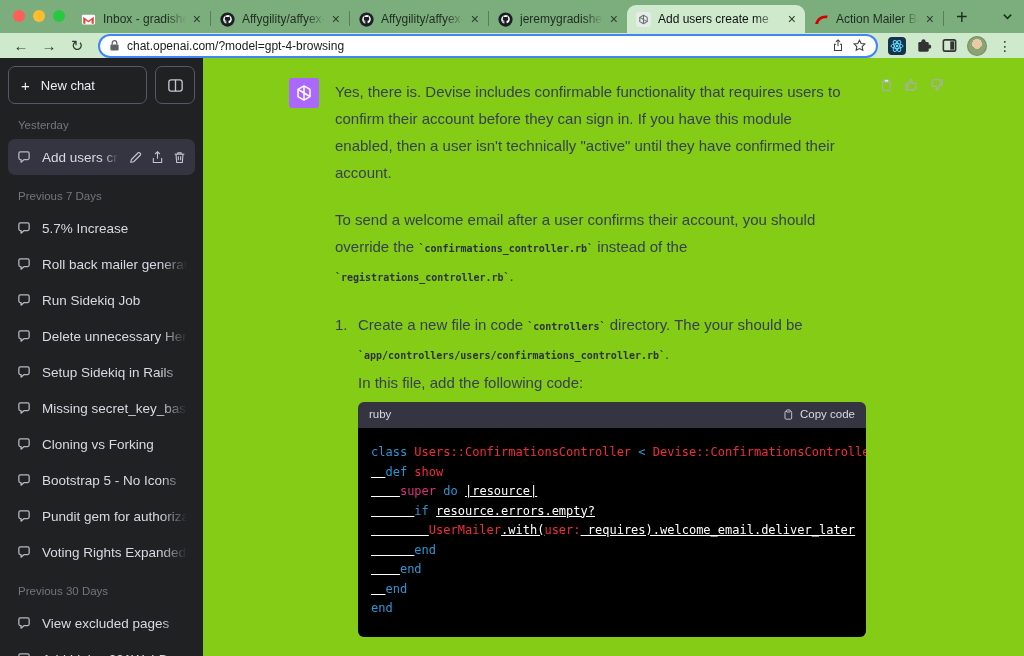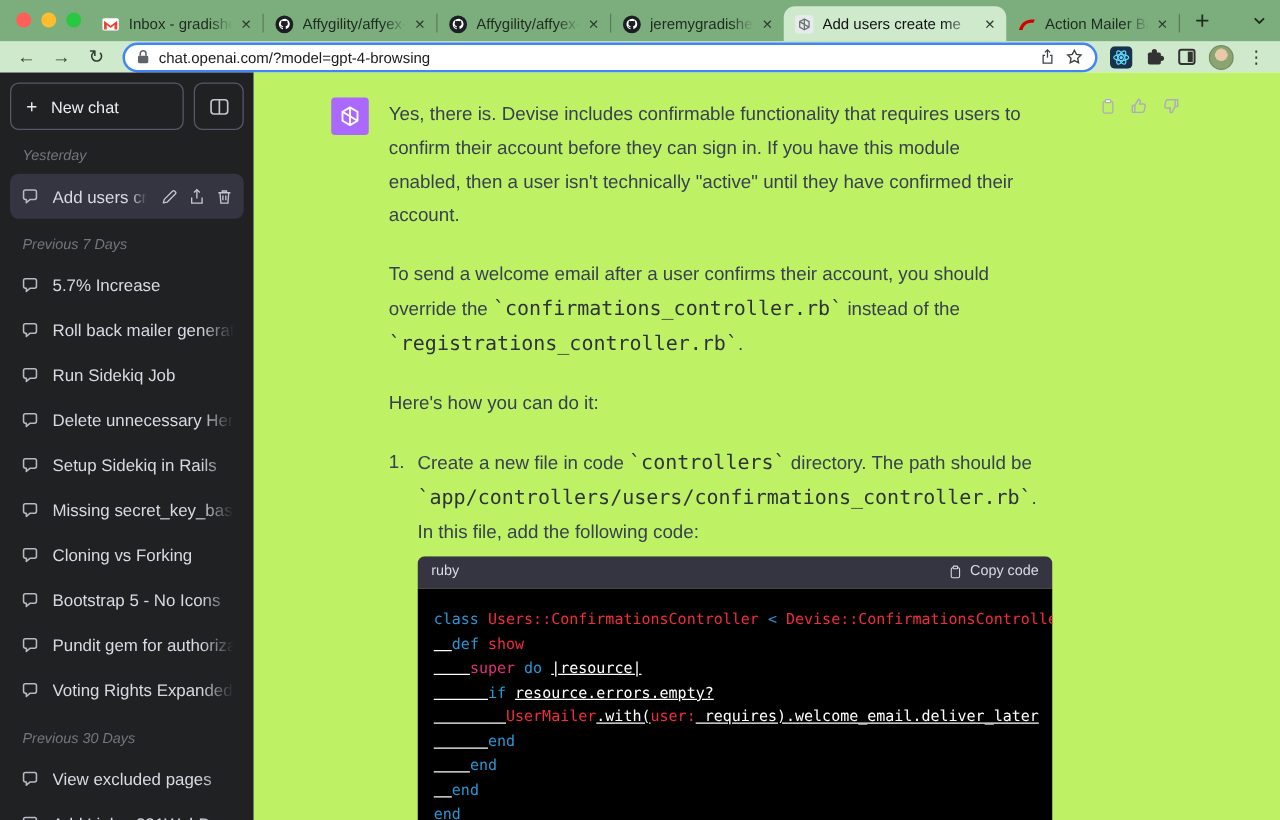--- a/index.html
+++ b/index.html
@@ -30,35 +30,35 @@
 
   
   .app { display:flex; height:598px; }
 
   
   .sidebar { width:203px; background:#202123; color:#ececf1; padding:8px 8px 0 8px; flex-shrink:0; overflow:hidden; }
   .side-top { display:flex; gap:8px; }
   .newchat { flex:1; height:38px; border:1px solid #565869; border-radius:7px; display:flex; align-items:center; gap:11px; padding-left:12px; font-size:13px; color:#ececf1; cursor:pointer; }
   .newchat .plus { font-size:15px; }
   .side-toggle { width:40px; height:38px; border:1px solid #565869; border-radius:7px; display:flex; align-items:center; justify-content:center; cursor:pointer; }
-  .section-label { font-size:11.5px; color:#75757f; padding:15px 10px 8px 10px;font-style:italic; }
+  .section-label { font-size:11.5px; color:#75757f; padding:15px 10px 8px 10px; }
   .side-item { height:36px; display:flex; align-items:center; gap:10px; padding:0 8px; border-radius:7px; font-size:13.5px; color:#d9d9e3; cursor:pointer; }
   .side-item.active { background:#343541; }
   .side-item .bub { color:#b8b8c4; flex-shrink:0; display:flex; }
   .side-item .t { flex:1; white-space:nowrap; overflow:hidden;
     -webkit-mask-image:linear-gradient(90deg,#000 82%,transparent); mask-image:linear-gradient(90deg,#000 82%,transparent); }
   .item-actions { display:flex; gap:7px; color:#c5c5d2; }
 
   
-  .main { flex:1; background:#bef264; position:relative; padding:20px 0 0 62px; color:#374151; }
+  .main { flex:1; background:#84cc16; position:relative; padding:20px 0 0 86px; color:#374151; }
   .msg { display:flex; }
   .gpt-avatar { width:30px; height:30px; background:#ab68ff; border-radius:3px; display:flex; align-items:center; justify-content:center; margin-right:16px; flex-shrink:0; }
   .content { width:512px; font-size:15px; line-height:27px; }
   .content p { margin-bottom:20px; }
-  .ic { font-family:"DejaVu Sans Mono","Liberation Mono",monospace; font-weight:normal; font-size:16px; color:#2d333a; }
+  .ic { font-family:"DejaVu Sans Mono","Liberation Mono",monospace; font-weight:bold; font-size:10px; color:#2d333a; }
   .li { display:flex; }
   .li-num { width:23px; flex-shrink:0; }
   .li-body { flex:1; }
   .msg-actions { position:absolute; top:19px; right:79px; display:flex; gap:10px; color:#acacbe; }
   .msg-actions > span { cursor:pointer; display:flex; }
 
   
   .code-block { width:508px; border-radius:6px; overflow:hidden; margin-top:6px; }
   .code-head { background:#343541; height:26px; display:flex; align-items:flex-end; padding:0 11px; font-size:11.5px; color:#d9d9e3; }
   .copy-btn { margin-left:auto; display:flex; align-items:center; gap:6px; cursor:pointer; color:#d9d9e3; }
@@ -367,25 +367,24 @@
         <svg width="20" height="20" viewBox="0 0 20 20">
             <g fill="none" stroke="#fff" stroke-width="1.5" stroke-linejoin="round">
               <path d="M10 2.9l6 3.5v7.2l-6 3.5-6-3.5V6.4z"></path>
               <path d="M10 2.9v7.1l6 3.6M10 17.1V10L4 6.4"></path>
             </g>
           </svg>
       </div>
       <div class="content">
         <p><span>Yes, there is. Devise includes confirmable functionality that requires users to confirm their account before they can sign in. If you have this module enabled, then a user isn't technically "active" until they have confirmed their account.</span></p>
         <p><span>To send a welcome email after a user confirms their account, you should override the </span><span class="ic">`confirmations_controller.rb`</span><span> instead of the </span><span class="ic">`registrations_controller.rb`</span><span>.</span></p>
-        <p><span>Here's how you can do it:</span></p>
         <div class="li">
           <span class="li-num">1.</span>
           <div class="li-body">
-            <div><span>Create a new file in code </span><span class="ic">`controllers`</span><span> directory. The path should be </span><span class="ic">`app/controllers/users/confirmations_controller.rb`</span><span>.</span></div>
+            <div><span>Create a new file in code </span><span class="ic">`controllers`</span><span> directory. The your should be </span><span class="ic">`app/controllers/users/confirmations_controller.rb`</span><span>.</span></div>
             <div><span>In this file, add the following code:</span></div>
             <div class="code-block">
               <div class="code-head">
                 <span>ruby</span>
                 <span class="copy-btn">
                   <svg width="12" height="13" viewBox="0 0 18 19">
                       <rect x="4.5" y="4.5" width="10" height="12" rx="1.8" fill="none" stroke="#d9d9e3" stroke-width="1.3"></rect>
                       <rect x="6.8" y="2.6" width="5.4" height="3.2" rx="1" fill="#343541" stroke="#d9d9e3" stroke-width="1.3"></rect>
                     </svg>
                   <span>Copy code</span>

